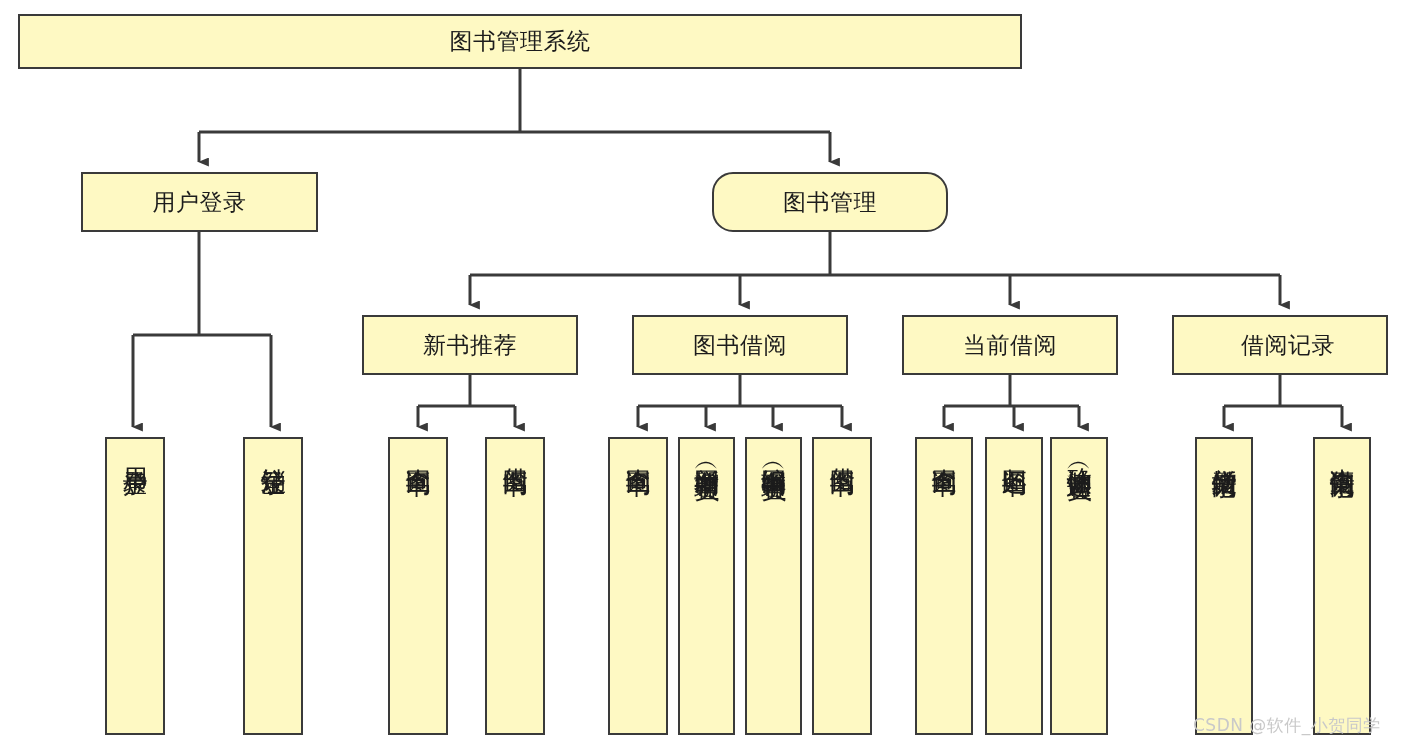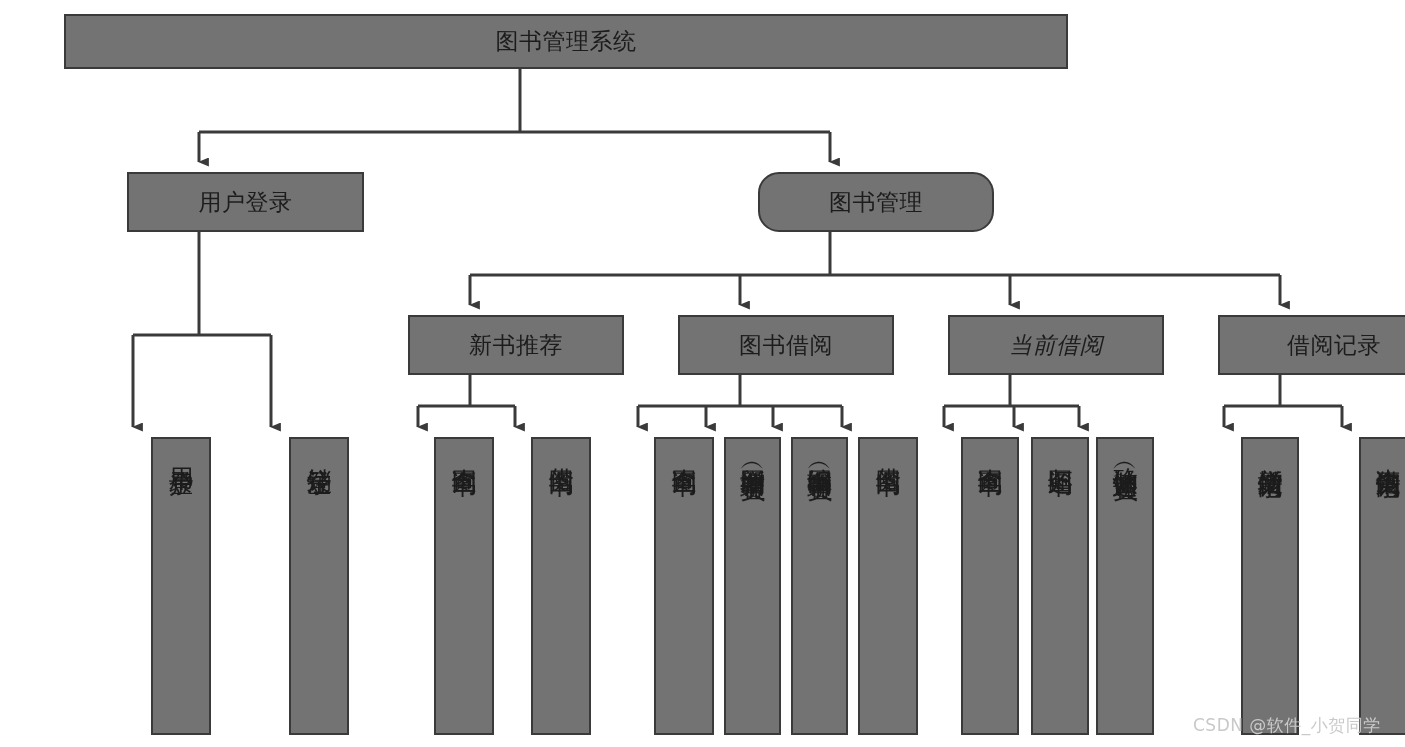--- a/index.html
+++ b/index.html
@@ -21,26 +21,25 @@
     position: absolute;
     left: 0;
     top: 0;
     width: 1405px;
     height: 747px;
   }
   .node {
     position: absolute;
     box-sizing: border-box;
     border: 2.5px solid #3a3a3a;
-    background: #737373;
+    background: #fef9c3;
     display: flex;
     align-items: center;
     justify-content: center;
     color: #1c1c1c;
-    margin-left: 46px;
   }
   .node-label {
     display: block;
     text-align: center;
     line-height: 1.08;
     letter-spacing: 0.5px;
   }
   .h-node .node-label {
     writing-mode: horizontal-tb;
     font-size: 23px;
@@ -138,21 +137,21 @@
   <div class="node h-node" style="left: 712px; top: 172px; width: 236px; height: 60px; border-radius: 21px;">
     <span class="node-label">图书管理</span>
   </div>
 
   <div class="node h-node" style="left: 362px; top: 315px; width: 216px; height: 60px;">
     <span class="node-label">新书推荐</span>
   </div>
   <div class="node h-node" style="left: 632px; top: 315px; width: 216px; height: 60px;">
     <span class="node-label">图书借阅</span>
   </div>
-  <div class="node h-node" style="left: 902px; top: 315px; width: 216px; height: 60px; font-style: italic;">
+  <div class="node h-node" style="left: 902px; top: 315px; width: 216px; height: 60px;">
     <span class="node-label">当前借阅</span>
   </div>
   <div class="node h-node" style="left: 1172px; top: 315px; width: 216px; height: 60px; padding-left: 16px;">
     <span class="node-label">借阅记录</span>
   </div>
 
   <div class="node v-node" style="left: 105px; top: 437px; width: 60px; height: 298px;">
     <span class="node-label">用户登录</span>
   </div>
   <div class="node v-node" style="left: 243px; top: 437px; width: 60px; height: 298px;">

